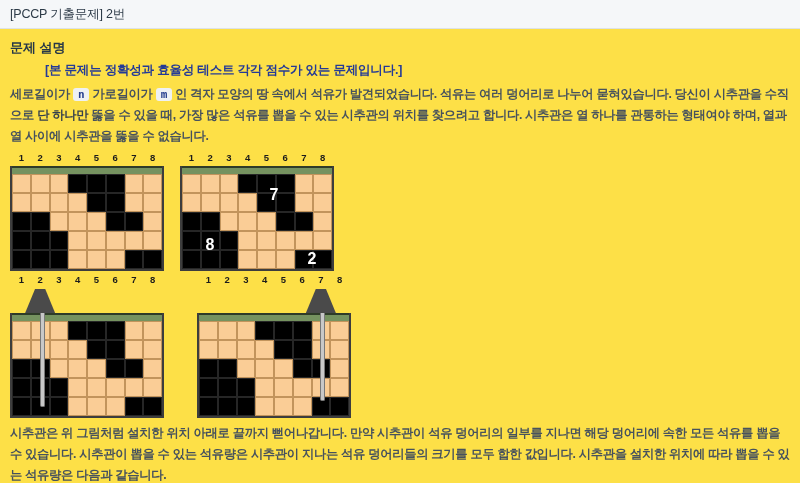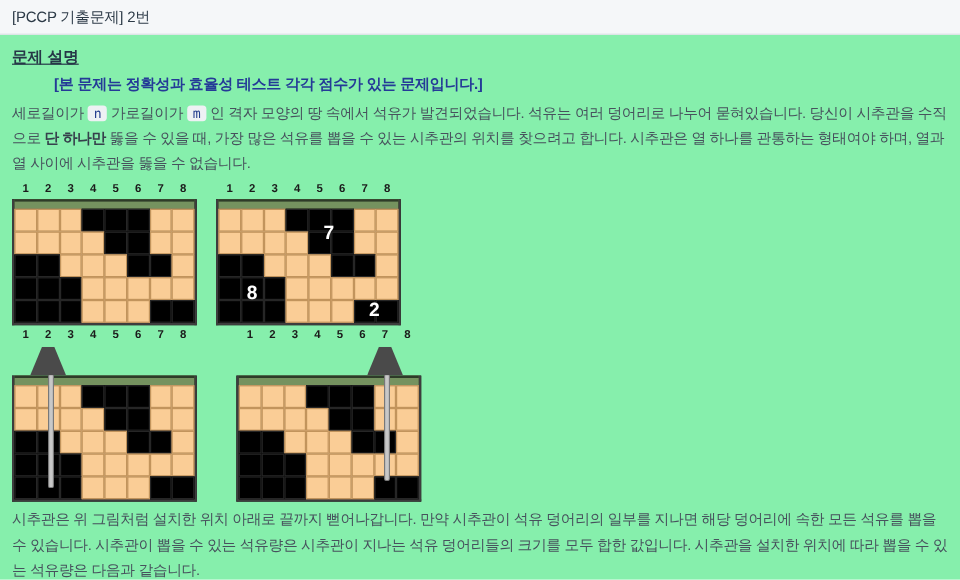--- a/index.html
+++ b/index.html
@@ -1,27 +1,27 @@
 <!DOCTYPE html>
 <html style="--soil: #FACD96; --soil-border: #C2945C; --oil: #000000; --oil-border: #262626; --surface: #75925F; --surface-dark: #2E3B28;"><head>
 <meta charset="utf-8">
 <style>
   html,body{margin:0;padding:0;}
   body{width:800px;height:483px;overflow:hidden;background:#ffffff;
        font-family:"Liberation Sans","DejaVu Sans",sans-serif;}
-  .page{width:800px;height:483px;position:relative;background:#86efac;}
+  .page{width:800px;height:483px;position:relative;background:#fde047;}
 
   .titlebar{height:28px;background:#f5f7f9;border-bottom:1px solid #dde2e6;
             display:flex;align-items:center;padding:0 10px;}
   .titlebar span{font-size:12.5px;color:#2c3a47;letter-spacing:-0.2px;}
 
   .doc{padding:0 10px;}
-  .section-heading{margin:11px 0 0;font-size:13px;line-height:16px;font-weight:bold;color:#263747;text-decoration:underline;}
+  .section-heading{margin:11px 0 0;font-size:13px;line-height:16px;font-weight:bold;color:#263747;}
   .notice{margin:6px 0 0;font-size:12.5px;line-height:17px;font-weight:bold;color:#243a97;letter-spacing:-0.2px;padding-left:35px;}
-  .body-p{margin:5px 0 0;font-size:12.3px;line-height:21px;color:#47525d;letter-spacing:-0.3px;}
+  .body-p{margin:5px 0 0;font-size:12.3px;line-height:21px;color:#47525d;letter-spacing:-0.3px;font-weight:bold;}
   .inlinecode{background:#eef1f4;color:#263f8f;padding:0 5px;border-radius:3px;
               font-family:"DejaVu Sans Mono",monospace;font-size:11px;}
   strong{color:#36414c;}
 
   .figrow{display:flex;align-items:flex-end;}
   .fig1{margin-top:5px;gap:16px;}
   .fig2{margin-top:3px;gap:33px;}
 
   .oilgrid{display:block;}
   .col-numbers{display:flex;padding-left:2px;margin-bottom:2px;}

